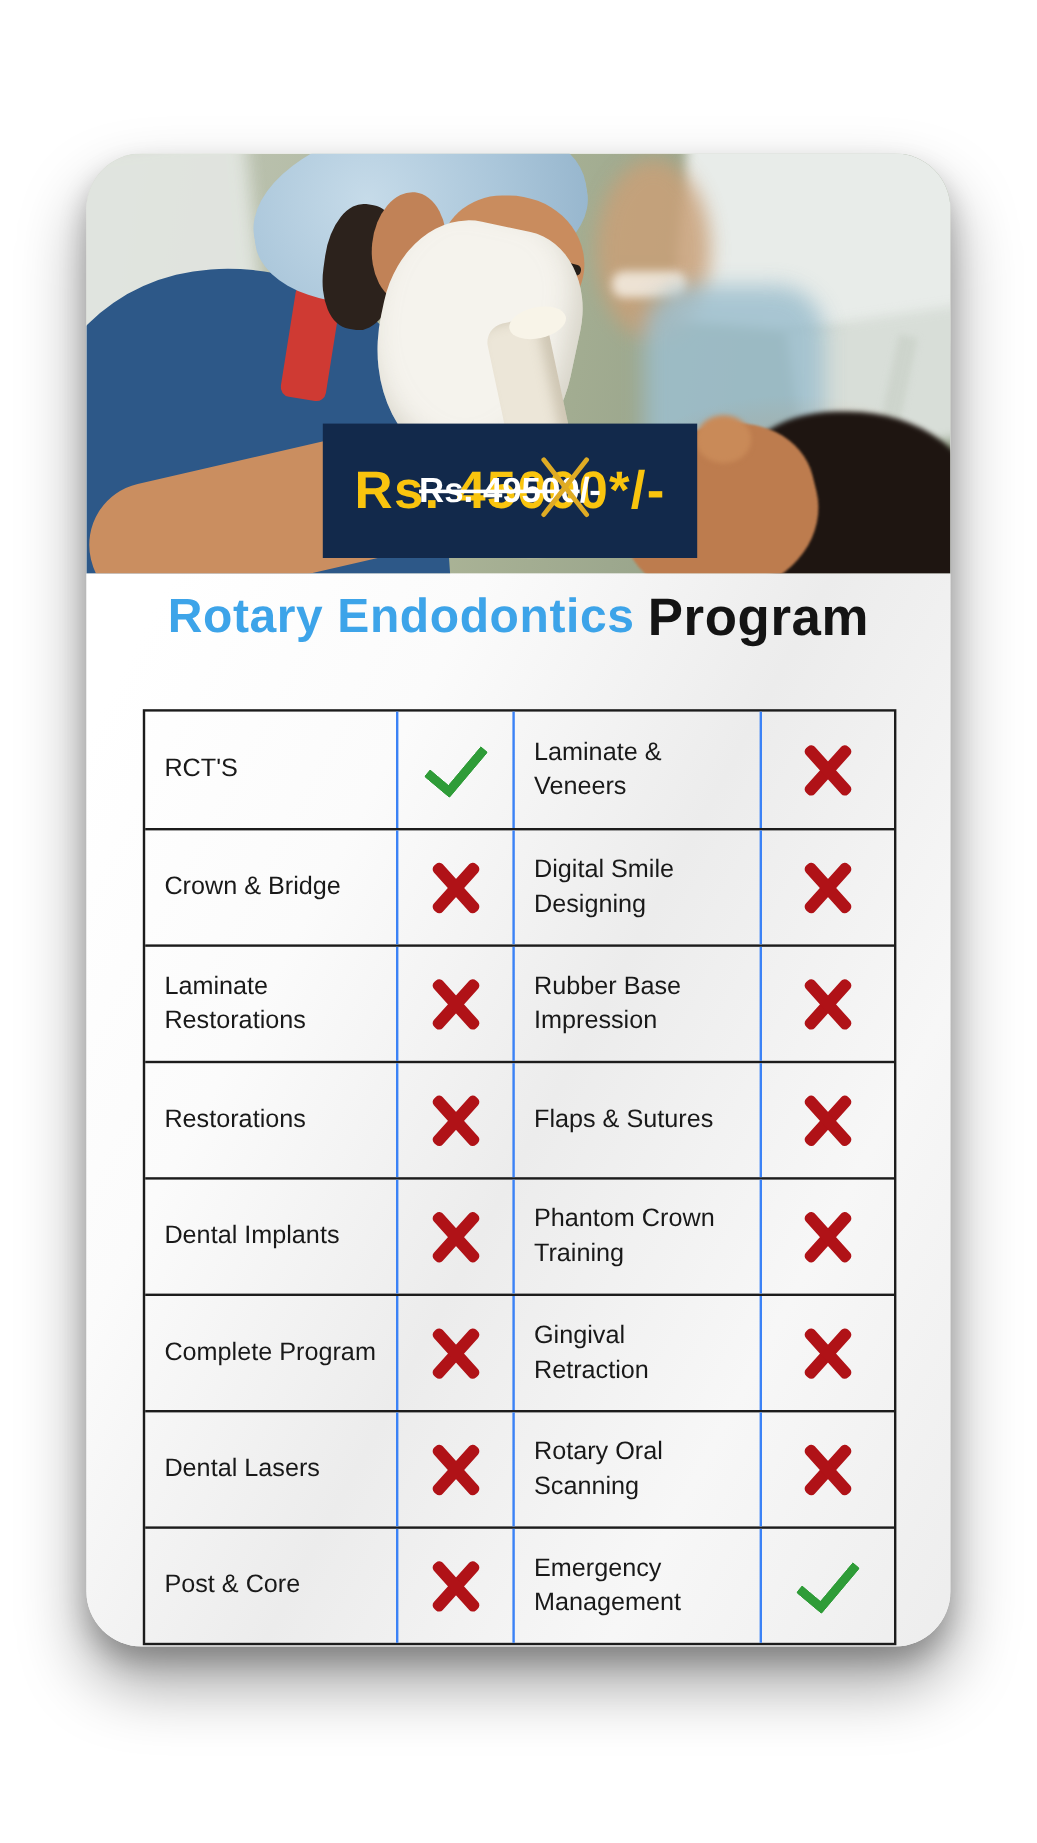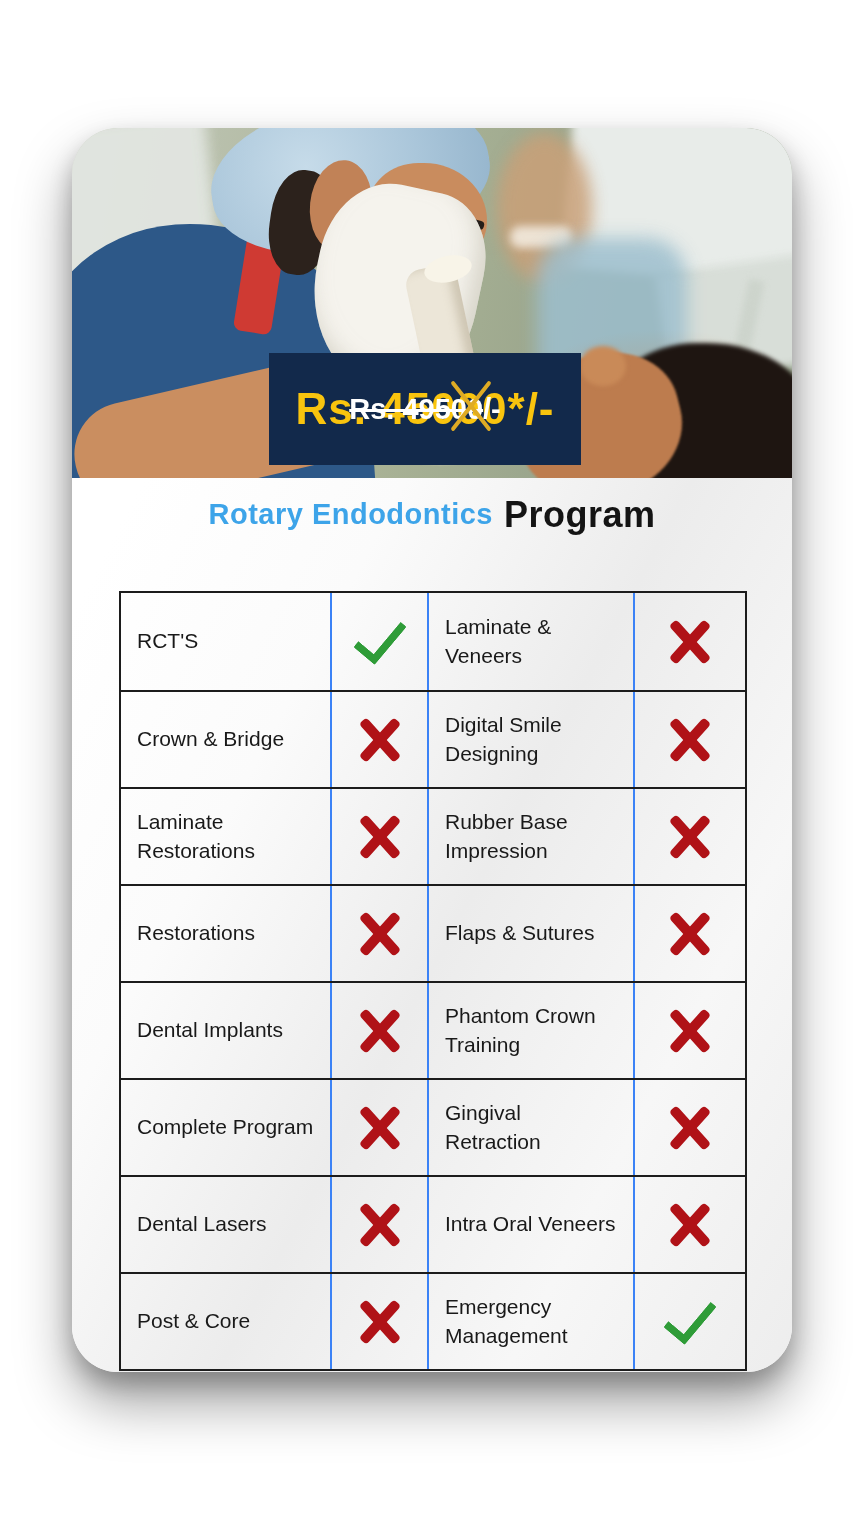--- a/index.html
+++ b/index.html
@@ -65,22 +65,22 @@
     background:#dfab24; border-radius:2px;
   }
   .strike-x::before { transform:translate(-50%,-50%) rotate(38deg); }
   .strike-x::after  { transform:translate(-50%,-50%) rotate(-38deg); }
 
   
   .title-row {
     position:absolute; left:0; top:350px; width:720px; height:73px;
     display:flex; align-items:center; justify-content:center; gap:11px; z-index:2;
   }
-  .title-highlight { color:#3da4e9; font-size:29px; font-weight:bold; letter-spacing:.5px; }
-  .title-rest { color:#141414; font-size:36px; font-weight:bold; letter-spacing:.5px; }
+  .title-highlight { color:#3da4e9; font-size:40px; font-weight:bold; letter-spacing:.5px; }
+  .title-rest { color:#141414; font-size:44px; font-weight:bold; letter-spacing:.5px; }
 
   
   .ptable {
     position:absolute; left:47px; top:423px; width:628px; z-index:2;
     border:2px solid #1c1c1c; background:transparent;margin-top:40px;
   }
   .trow { display:grid; grid-template-columns:209px 97px 206px 112px; height:97px; }
   .trow + .trow { border-top:2px solid #1c1c1c; }
   .cell { display:flex; align-items:center; }
   .cell + .cell { border-left:2px solid #3b82f6; }
@@ -187,21 +187,21 @@
       <div class="trow">
         <div class="cell label">Complete Program</div>
         <div class="cell mark" data-mark="cross"></div>
         <div class="cell label">Gingival Retraction</div>
         <div class="cell mark" data-mark="cross"></div>
       </div>
 
       <div class="trow">
         <div class="cell label">Dental Lasers</div>
         <div class="cell mark" data-mark="cross"></div>
-        <div class="cell label">Intra Oral Veneers</div>
+        <div class="cell label">Rotary Oral Scanning</div>
         <div class="cell mark" data-mark="cross"></div>
       </div>
 
       <div class="trow">
         <div class="cell label">Post &amp; Core</div>
         <div class="cell mark" data-mark="cross"></div>
         <div class="cell label">Emergency Management</div>
         <div class="cell mark" data-mark="check"></div>
       </div>
 

